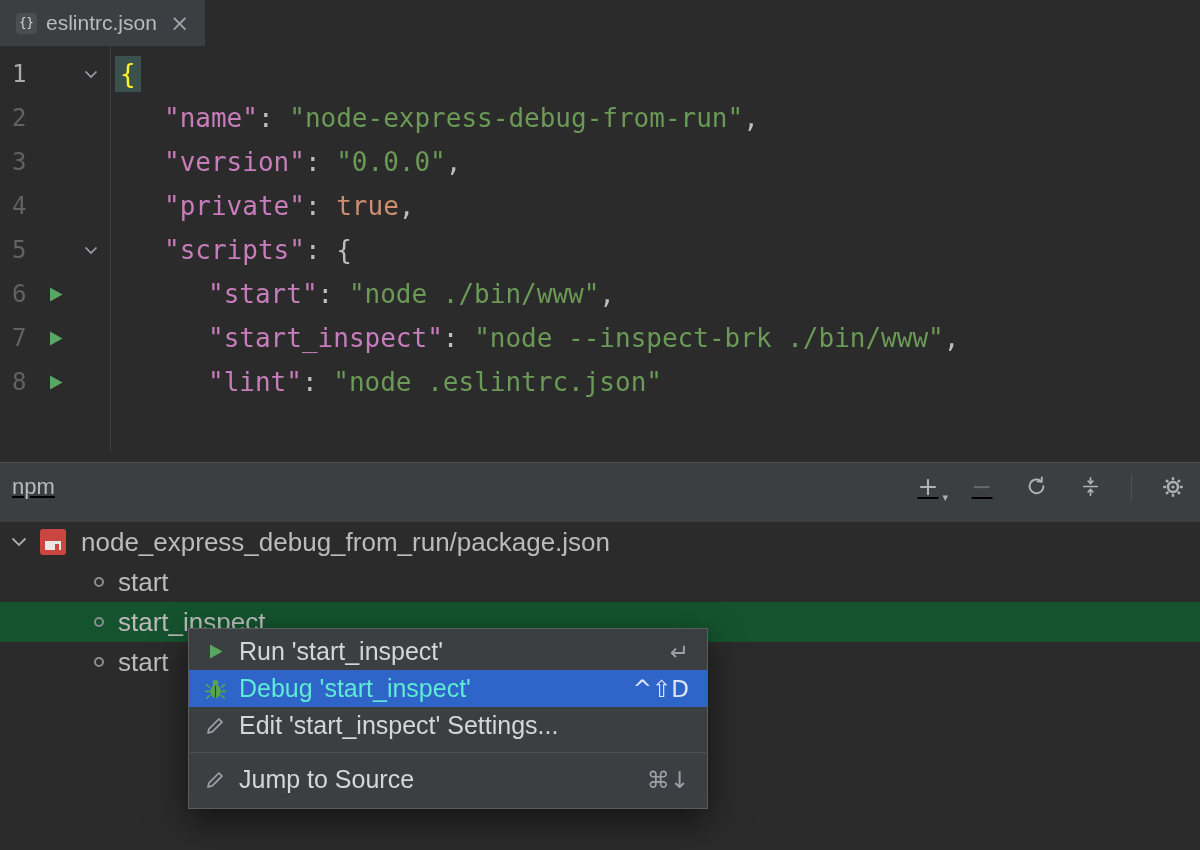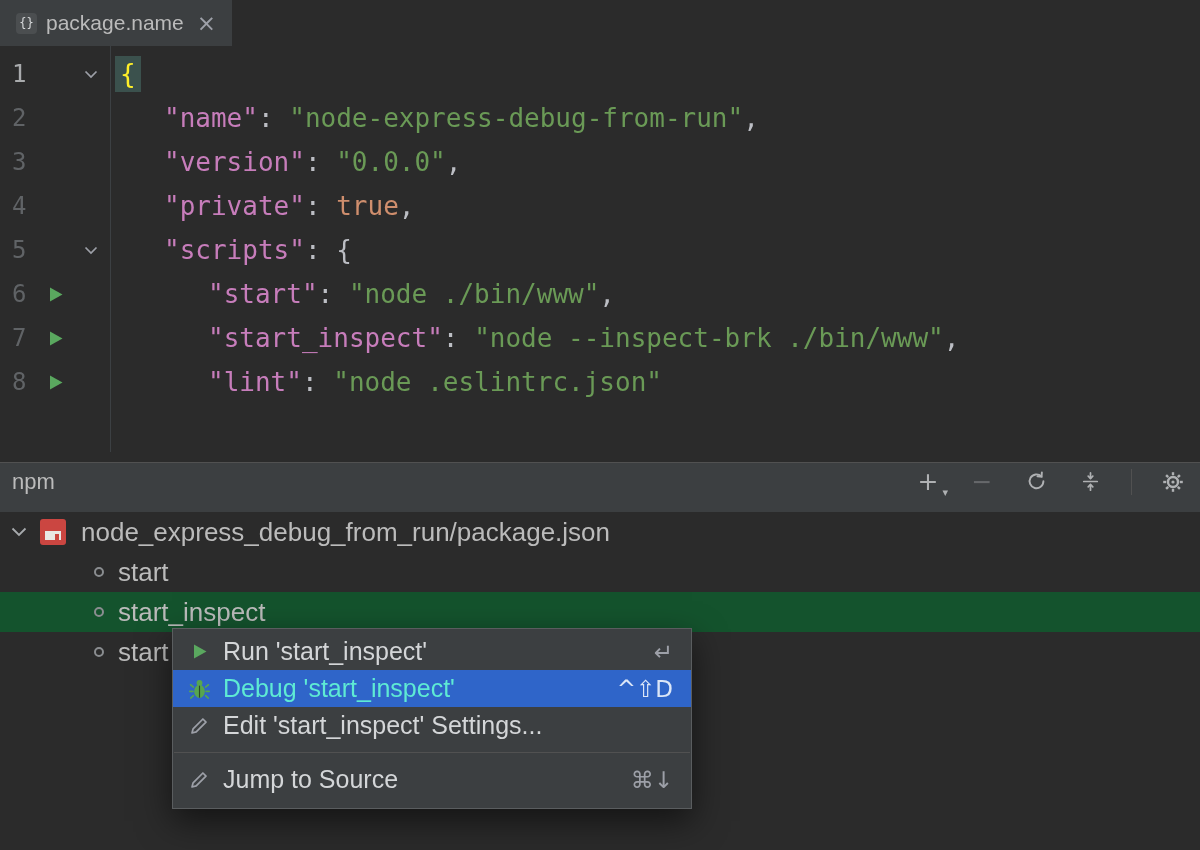--- a/index.html
+++ b/index.html
@@ -23,62 +23,62 @@
   .run-col { width:34px; display:flex; justify-content:center; flex:none; }
   .fold-col { width:38px; display:flex; justify-content:center; flex:none; }
   .code { font:26px/44px "DejaVu Sans Mono",monospace; white-space:pre; color:#bcbec4; padding-left:10px; }
   .tok-key { color:#c77dbb; }
   .tok-str { color:#6a9a56; }
   .tok-p   { color:#bcbec4; }
   .tok-kw  { color:#cf8e6d;margin-top:47px; }
   .tok-brace { color:#ffef28; background:#3b514d; padding:3px 5px; margin-left:-5px; }
 
   
-  .npm-header { height:50px; background:#3c3f41; border-top:1px solid #515151;
-                display:flex; align-items:center; padding:0 14px 12px 12px; }
+  .npm-header { height:60px; background:#3c3f41; border-top:1px solid #515151;
+                display:flex; align-items:center; padding:0 14px 12px 12px;text-decoration:underline; }
   .npm-title { color:#bbbbbb; font-size:22px; }
   .toolbar { margin-left:auto; display:flex; align-items:center; gap:28px; }
   .tb-icon { width:26px; height:26px; display:flex; align-items:center; justify-content:center;
              color:#afb1b3; font-family:"DejaVu Sans",sans-serif; font-size:25px; position:relative; }
   .tb-icon.disabled { color:#66686a; }
   .plus-caret { position:absolute; right:-7px; bottom:-4px; font-size:11px; color:#afb1b3; }
   .tb-sep { width:1px; height:26px; background:#515151; }
 
   .tree { height:342px; }
   .tree-row { height:40px; display:flex; align-items:center; color:#bbbbbb; font-size:26px; width:100%; }
   .tree-row.selected { background:#14532d; }
   .tree-chevron { margin-left:10px; display:flex; }
   .npm-logo { width:26px; height:26px; background:#cb4641; border-radius:3px; position:relative; margin-left:12px; flex:none; }
   .npm-logo::before { content:""; position:absolute; left:5px; right:5px; top:12px; bottom:5px; background:#e9e7e4; }
   .npm-logo::after  { content:""; position:absolute; left:15px; width:4px; top:15px; bottom:5px; background:#cb4641; }
   .root-label { margin-left:15px; }
   .bullet { width:10px; height:10px; border:2px solid #8a8d90; border-radius:50%; margin-left:94px; flex:none; }
   .script-label { margin-left:14px; }
 
   
-  .menu { position:absolute; left:172px; top:628px; width:520px; background:#3c3f41;
+  .menu { position:absolute; left:188px; top:628px; width:520px; background:#3c3f41;
           border:1px solid #5a5d5f; box-shadow:0 12px 32px rgba(0,0,0,.55); padding:4px 0 10px; z-index:10; }
   .menu-item { height:37px; display:flex; align-items:center; padding:0 18px 0 14px; }
   .menu-item.selected { background:#2f65c9; }
   .mi-icon { width:24px; display:flex; justify-content:center; flex:none; }
   .mi-label { margin-left:12px; color:#d4d6d8; font-size:25px; white-space:nowrap; }
   .menu-item.selected .mi-label { color:#5eead4; }
   .mi-shortcut { margin-left:auto; color:#9da0a8; font-size:23px; font-family:"DejaVu Sans",sans-serif; }
   .menu-item.selected .mi-shortcut { color:#dbe6f7; }
   .menu-sep { height:1px; background:#515151; margin:8px 1px; }
 </style>
 </head>
 <body>
 
 <div class="app">
 
   <div class="tabbar">
     <div class="tab">
       <span class="file-icon">{}</span>
-      <span class="tab-title">package.name</span>
+      <span class="tab-title">eslintrc.json</span>
       <span class="close-x">×</span>
     </div>
   </div>
 
   <div class="editor">
     <div class="gutter-sep"></div>
     <div>
         <div class="ed-row">
           <span class="ln current">1</span>
           <span class="run-col"></span>

